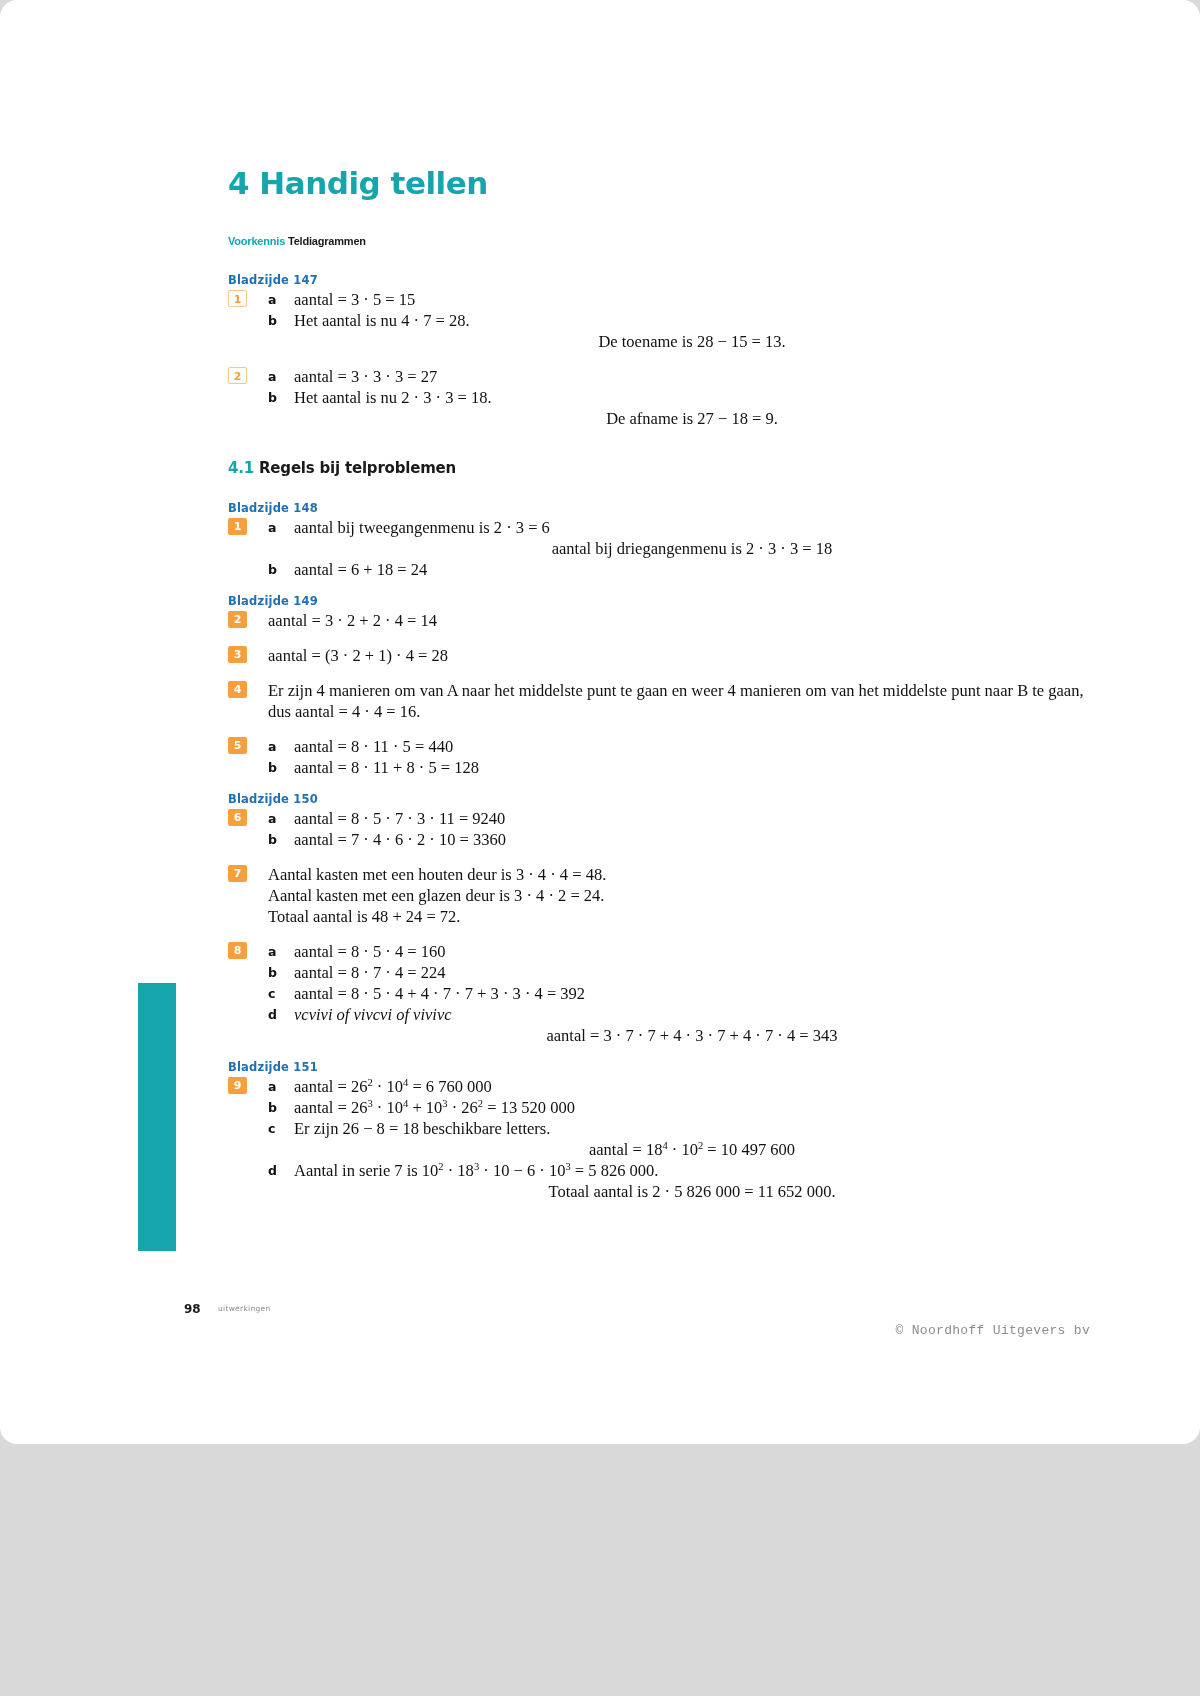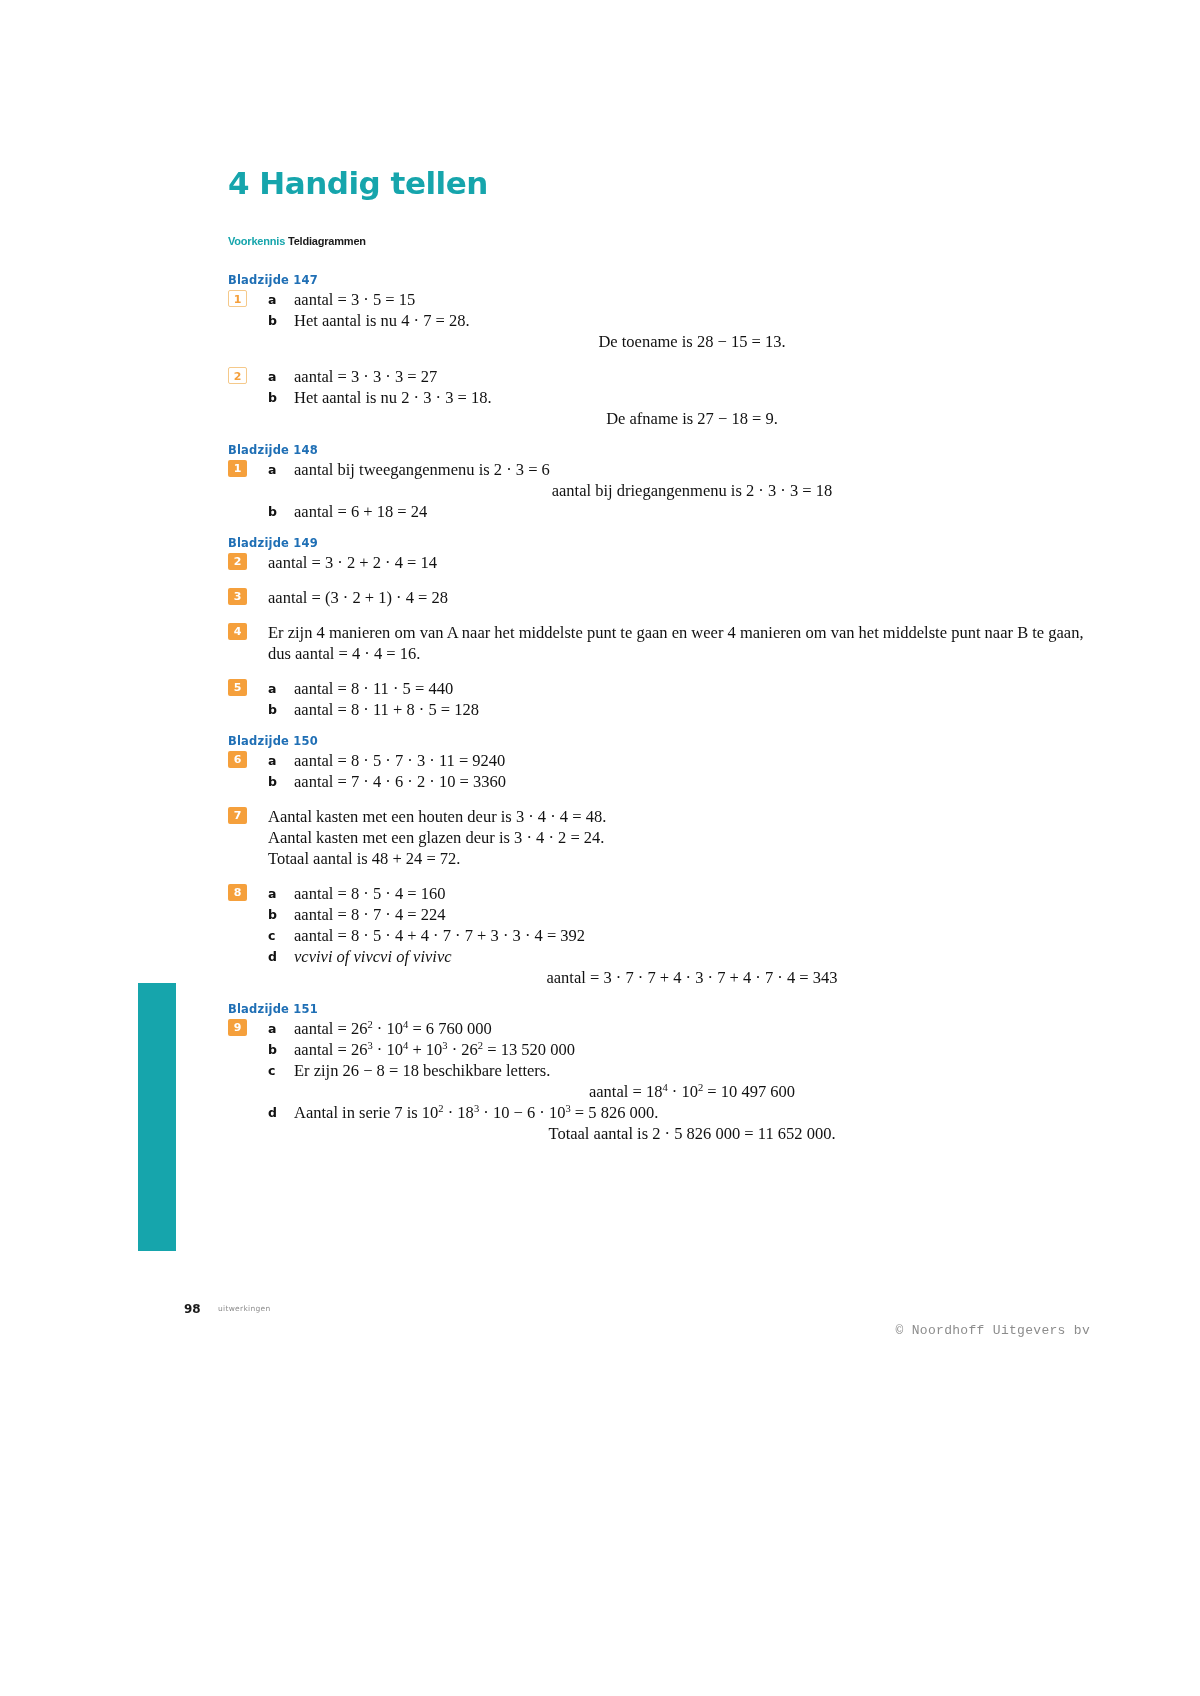--- a/index.html
+++ b/index.html
@@ -1,22 +1,23 @@
 <!DOCTYPE html>
 <html><head>
 <meta charset="utf-8">
 <style>
   html,body{margin:0;padding:0;background:#d9d9d9;}
   body{font-family:"Liberation Serif",serif;}
   .page{
     position:relative;
-    width:1200px;height:1696px;
+    width:1200px;height:1444px;
     background:#ffffff;
     margin:0 auto;
     overflow:hidden;
+    border-radius:17px;
   }
   .content{
     position:absolute;
     left:228px; top:165px; right:110px;
   }
   
   .chapter-title{
     font-family:"DejaVu Sans",sans-serif;
     font-weight:bold;
     font-size:31px;
@@ -164,20 +165,23 @@
         <div class="ex">
           <span class="ex-num outline">2</span>
           <div class="ex-body">
             <div class="subrow"><span class="lbl">a</span><span>aantal = 3 · 3 · 3 = 27</span></div>
             <div class="subrow"><span class="lbl">b</span><span>Het aantal is nu 2 · 3 · 3 = 18.</span></div>
             <div class="plain cont">De afname is 27 − 18 = 9.</div>
           </div>
         </div>
       </div>
 
+    <div class="sec-head">
+      <span class="sec-num">4.1</span><span>&nbsp;</span><span class="sec-label">Regels bij telproblemen</span>
+    </div>
 
     <div id="block-1">
         <div class="bz">Bladzijde 148</div>
         <div class="ex">
           <span class="ex-num">1</span>
           <div class="ex-body">
             <div class="subrow"><span class="lbl">a</span><span>aantal bij tweegangenmenu is 2 · 3 = 6</span></div>
             <div class="plain cont">aantal bij driegangenmenu is 2 · 3 · 3 = 18</div>
             <div class="subrow"><span class="lbl">b</span><span>aantal = 6 + 18 = 24</span></div>
           </div>

